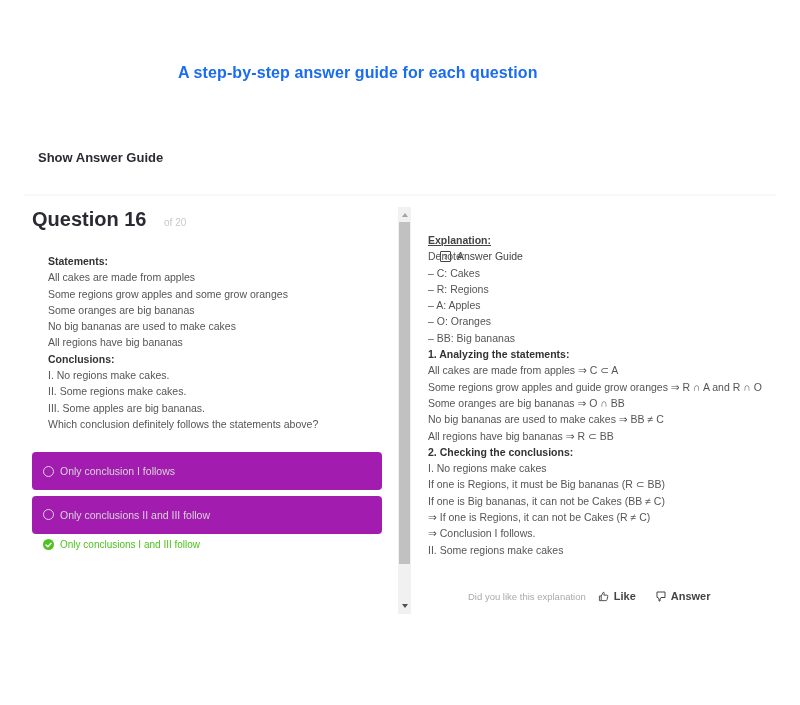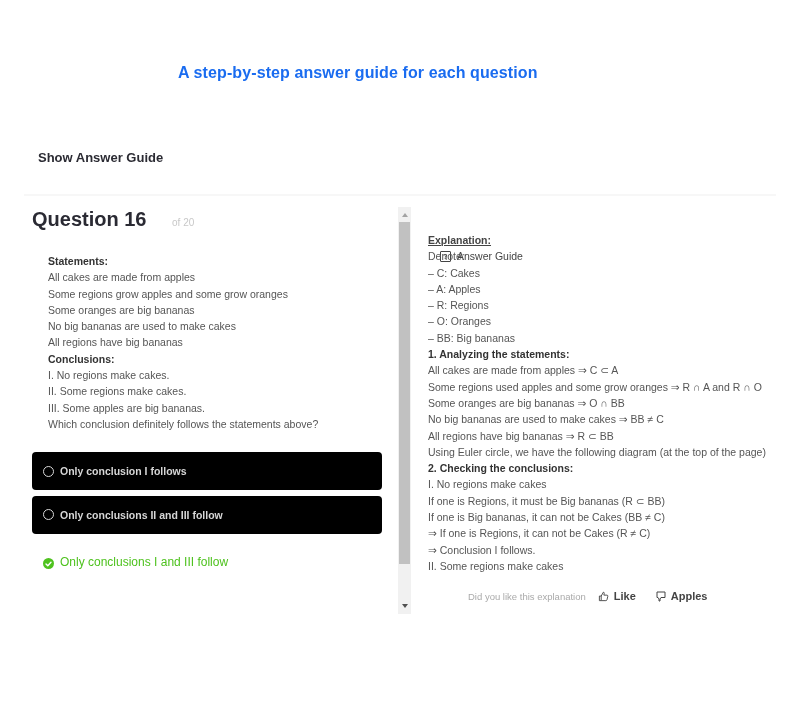--- a/index.html
+++ b/index.html
@@ -17,35 +17,35 @@
     position: absolute; left: 38px; top: 150px;
     font-size: 13px; font-weight: 700; color: #2b2b33;
   }
   .divider {
     position: absolute; left: 24px; top: 194px; width: 752px; height: 2px; background: #f7f7f7;
   }
 
   
   .question-panel { position: absolute; left: 32px; top: 205px; width: 365px; height: 410px; }
   .question-title { font-size: 20px; font-weight: 700; color: #2a2a33; position: absolute; left: 0; top: 3px; white-space: nowrap; }
-  .question-of { font-size: 10px; font-weight: 400; color: #c8c8c8; margin-left: 20px; }
+  .question-of { font-size: 10px; font-weight: 400; color: #c8c8c8; margin-left: 12px; }
 
   .q-body { position: absolute; left: 16px; top: 48px; width: 350px; font-size: 10.5px; line-height: 16.3px; color: #555; }
   .q-body .bold { font-weight: 700; color: #333; }
 
   .options { position: absolute; left: 0; top: 247px; width: 350px; }
   .option {
-    height: 38px; background: #000000; border-radius: 4px; margin-bottom: 5.5px;
-    display: flex; align-items: center; padding-left: 11px; font-size: 10.5px; color: #d6d6d6; font-weight: bold;
+    height: 38px; background: #a21caf; border-radius: 4px; margin-bottom: 5.5px;
+    display: flex; align-items: center; padding-left: 11px; font-size: 10.5px; color: #d6d6d6;
   }
   .option .radio {
     width: 11px; height: 11px; border: 1px solid #d9d9d9; border-radius: 50%; margin-right: 6px; flex: none;
   }
   .option-correct {
-    height: 30px; display: flex; align-items: flex-end; padding-left: 11px; font-size: 12px; color: #4ec21e; margin-top: 4px;
+    height: 30px; display: flex; align-items: flex-start; padding-left: 11px; font-size: 10px; color: #4ec21e; margin-top: 4px;
   }
   .check-icon {
     width: 11px; height: 11px; border-radius: 50%; background: #4ec21e; margin-right: 6px; flex: none;
     display: flex; align-items: center; justify-content: center;
   }
 
   
   .scrollbar { position: absolute; left: 398px; top: 207px; width: 13px; height: 407px; background: #f1f1f1; }
   .scroll-arrow-up, .scroll-arrow-down { position: absolute; left: 0; width: 13px; height: 12px; display: flex; align-items: center; justify-content: center; }
   .scroll-arrow-up { top: 2px; }
@@ -139,31 +139,30 @@
 <div class="answer-panel">
   <div class="answer-header">
     <span class="guide-icon">?</span>
     <span>Answer Guide</span>
   </div>
 
   <div class="answer-body">
     <div class="ul">Explanation:</div>
     <div>Denote:</div>
     <div class="line">– C: Cakes</div>
+    <div class="line">– R: Regions</div>
     <div class="line">– A: Apples</div>
-    <div class="line">– R: Regions</div>
     <div class="line">– O: Oranges</div>
     <div class="line">– BB: Big bananas</div>
     <div class="bold">1. Analyzing the statements:</div>
     <div class="line">All cakes are made from apples ⇒ C ⊂ A</div>
-    <div class="line">Some regions used apples and some grow oranges ⇒ R ∩ A and R ∩ O</div>
+    <div class="line">Some regions grow apples and guide grow oranges ⇒ R ∩ A and R ∩ O</div>
     <div class="line">Some oranges are big bananas ⇒ O ∩ BB</div>
     <div class="line">No big bananas are used to make cakes ⇒ BB ≠ C</div>
     <div class="line">All regions have big bananas ⇒ R ⊂ BB</div>
-    <div class="wrap">Using Euler circle, we have the following diagram (at the top of the page)</div>
     <div class="bold">2. Checking the conclusions:</div>
     <div class="line">I. No regions make cakes</div>
     <div class="line">If one is Regions, it must be Big bananas (R ⊂ BB)</div>
     <div class="line">If one is Big bananas, it can not be Cakes (BB ≠ C)</div>
     <div class="line">⇒ If one is Regions, it can not be Cakes (R ≠ C)</div>
     <div class="line">⇒ Conclusion I follows.</div>
     <div class="line">II. Some regions make cakes</div>
   </div>
 
   <div class="feedback">
@@ -171,16 +170,16 @@
     <span class="fb-btn fb-like">
       <svg width="11" height="11" viewBox="0 0 12 12">
         <path d="M1.5 5.5 H3.5 V10.5 H1.5 Z M3.5 5.5 L5.8 1.3 C6.6 1.3 7 1.9 6.8 2.7 L6.4 4.5 H9.8 C10.5 4.5 10.9 5.1 10.7 5.8 L9.8 9.6 C9.6 10.2 9.2 10.5 8.6 10.5 H3.5" fill="none" stroke="#444" stroke-width="1" stroke-linejoin="round"></path>
       </svg>
       <span>Like</span>
     </span>
     <span class="fb-btn fb-dislike">
       <svg width="10" height="11" viewBox="0 0 10 11">
         <path d="M1 1 H9 V6.5 H5 L4 8 V10 H3 V8 L2 6.5 H1 Z" fill="none" stroke="#444" stroke-width="1" stroke-linejoin="round"></path>
       </svg>
-      <span>Apples</span>
+      <span>Answer</span>
     </span>
   </div>
 </div>
 
 </body></html>

